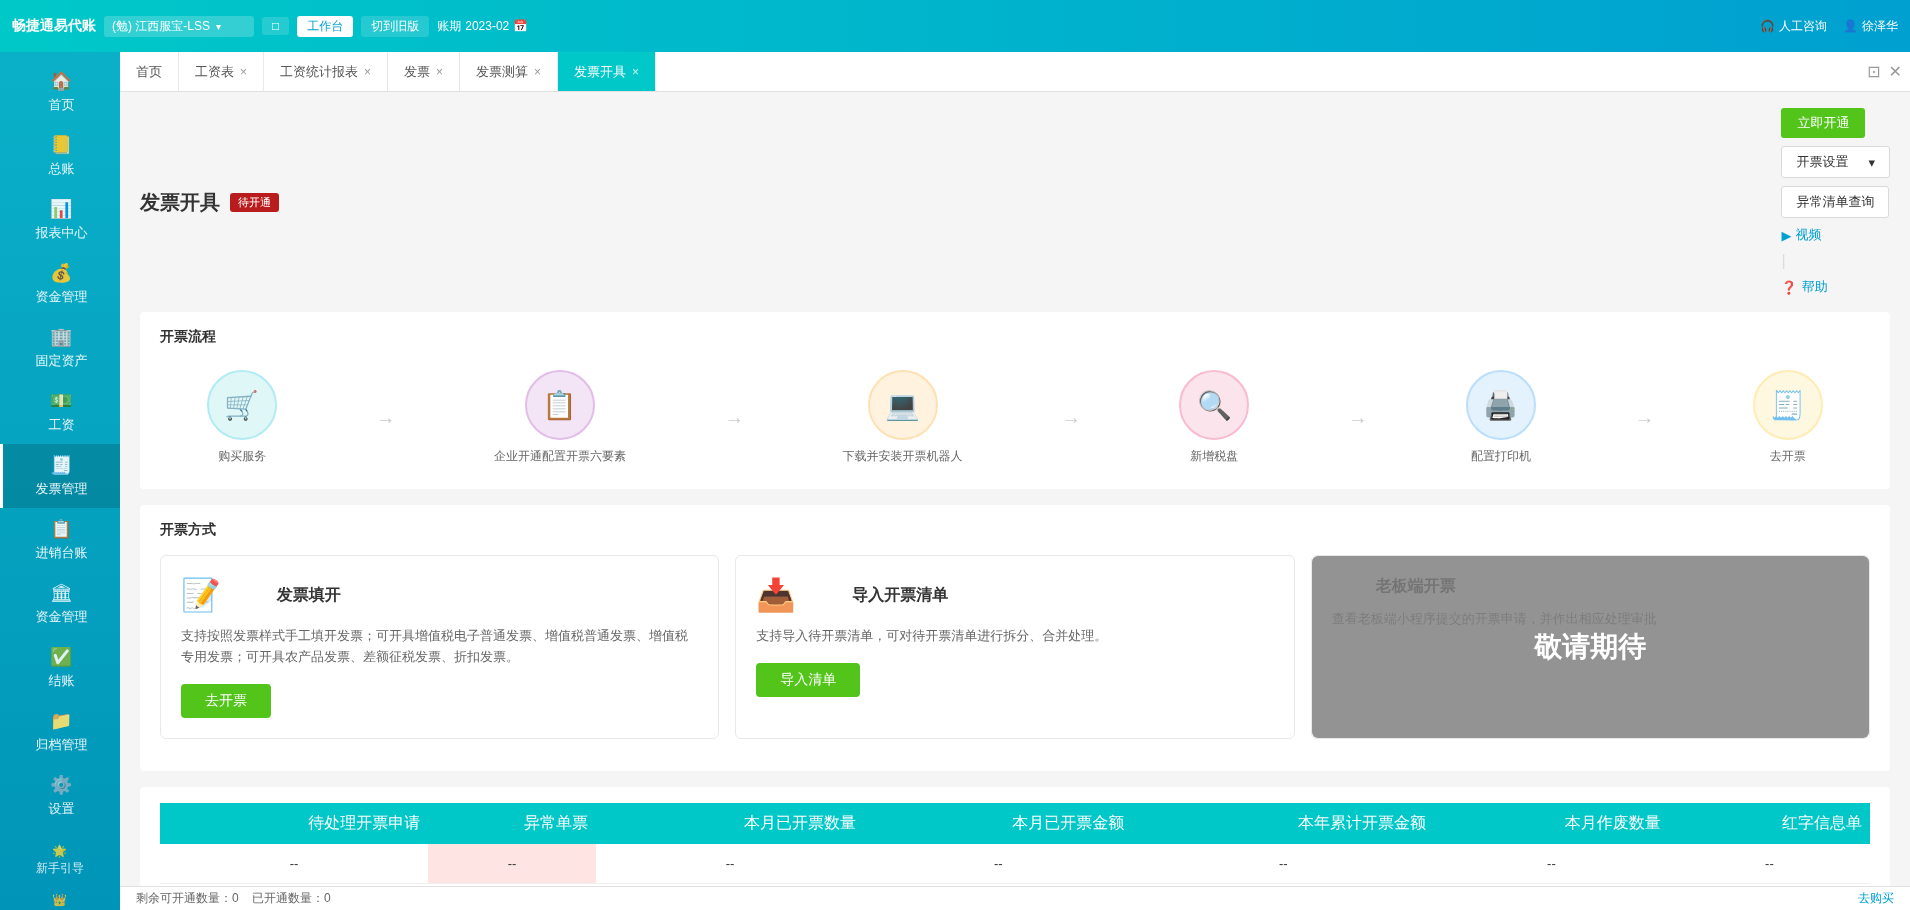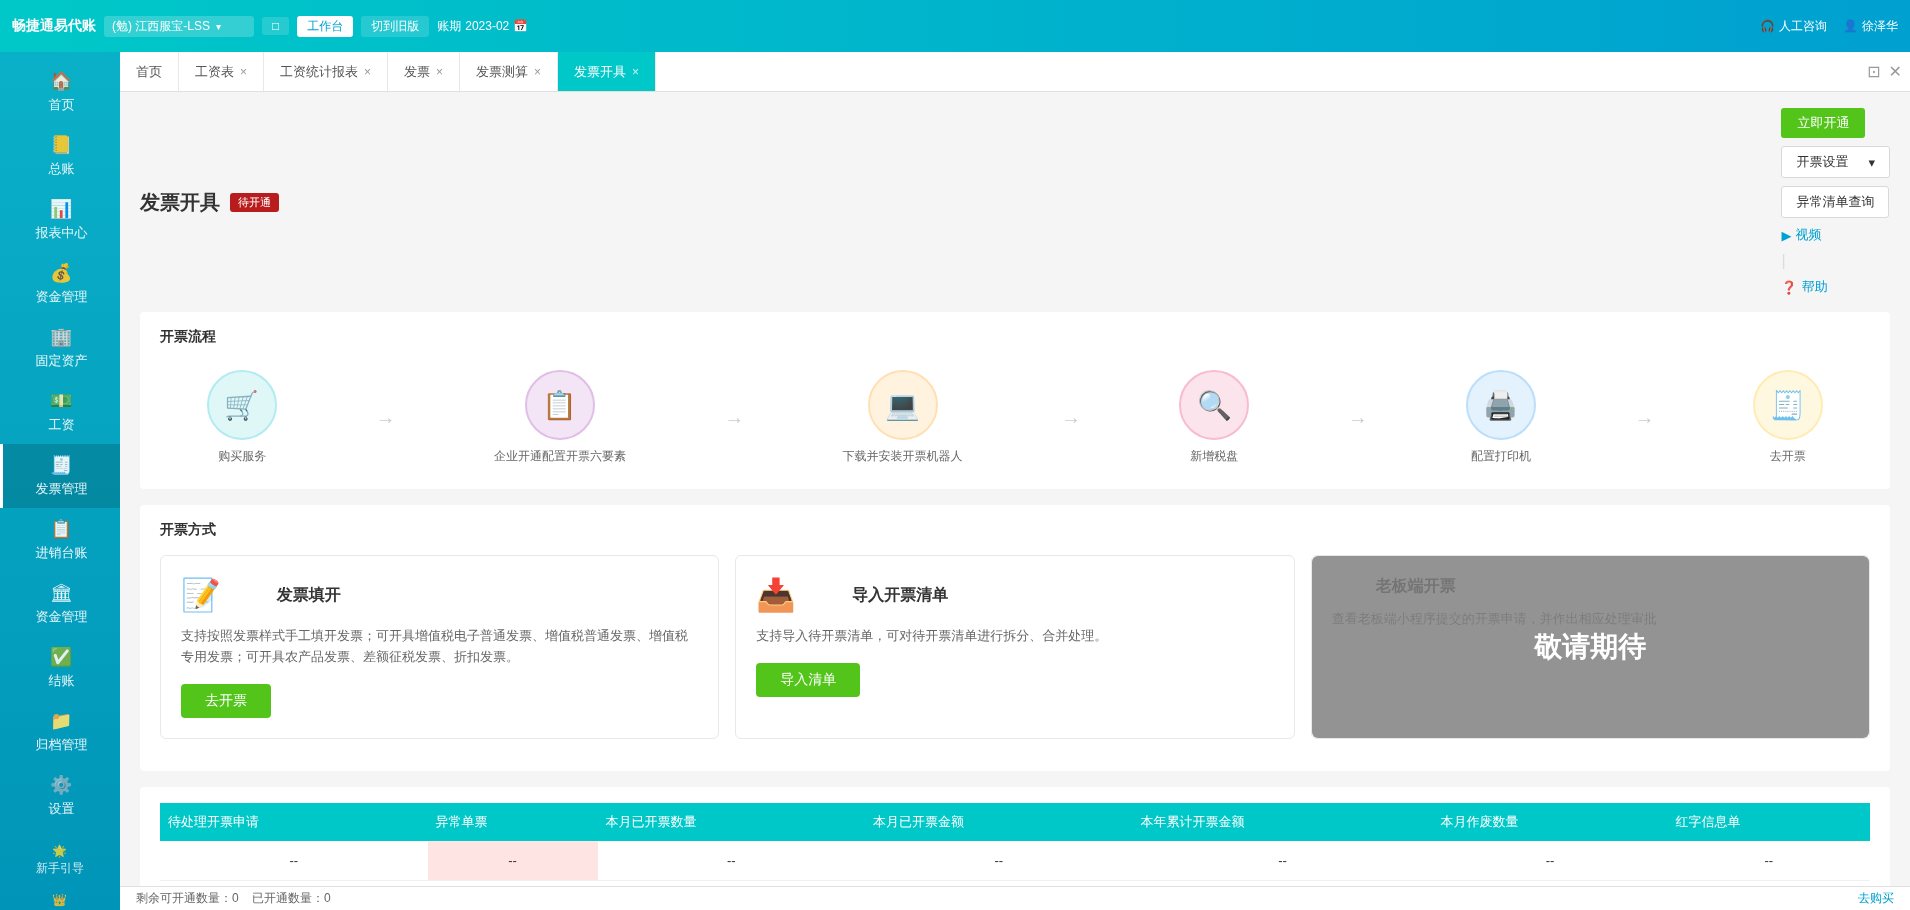--- a/index.html
+++ b/index.html
@@ -160,21 +160,21 @@
     .method-card-btn { background: #52c41a; color: white; border: none; padding: 8px 24px; border-radius: 4px; font-size: 14px; cursor: pointer; }
     .method-card-overlay {
       position: absolute; inset: 0; background: rgba(128,128,128,0.85); border-radius: 6px;
       display: flex; flex-direction: column; align-items: center; justify-content: center; gap: 12px;
     }
     .overlay-soon { color: white; font-size: 28px; font-weight: bold; }
 
     
     .summary-table { width: 100%; border-collapse: collapse; }
     .summary-table th {
-      background: #00c8c8; color: white; padding: 10px 8px; font-size: 13px; text-align: left; font-weight: normal;
+      background: #00c8c8; color: white; padding: 10px 8px; font-size: 16px; text-align: right; font-weight: normal;
     }
     .summary-table td {
       padding: 12px 8px; text-align: center; font-size: 13px; color: #333; border-bottom: 1px solid #f0f0f0;
     }
     .summary-table td.highlight { background: #ffe4e4; }
 
     
     .bottom-bar {
       height: 24px; background: white; border-top: 1px solid #e0e0e0; display: flex; align-items: center;
       padding: 0 16px; justify-content: space-between; flex-shrink: 0; font-size: 12px; color: #666;

